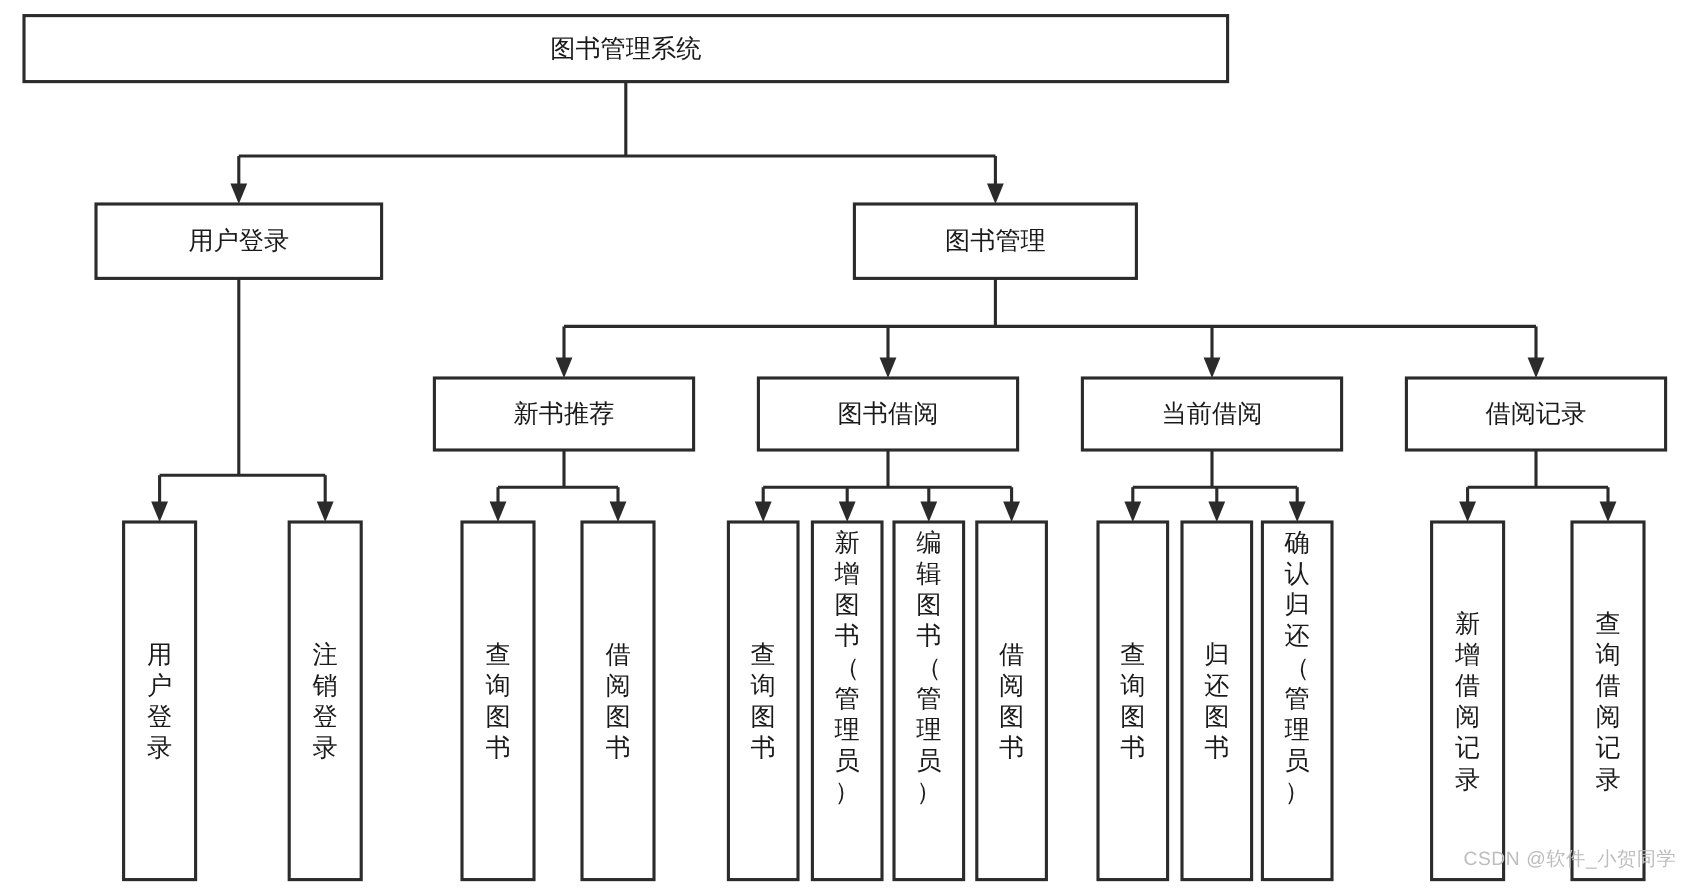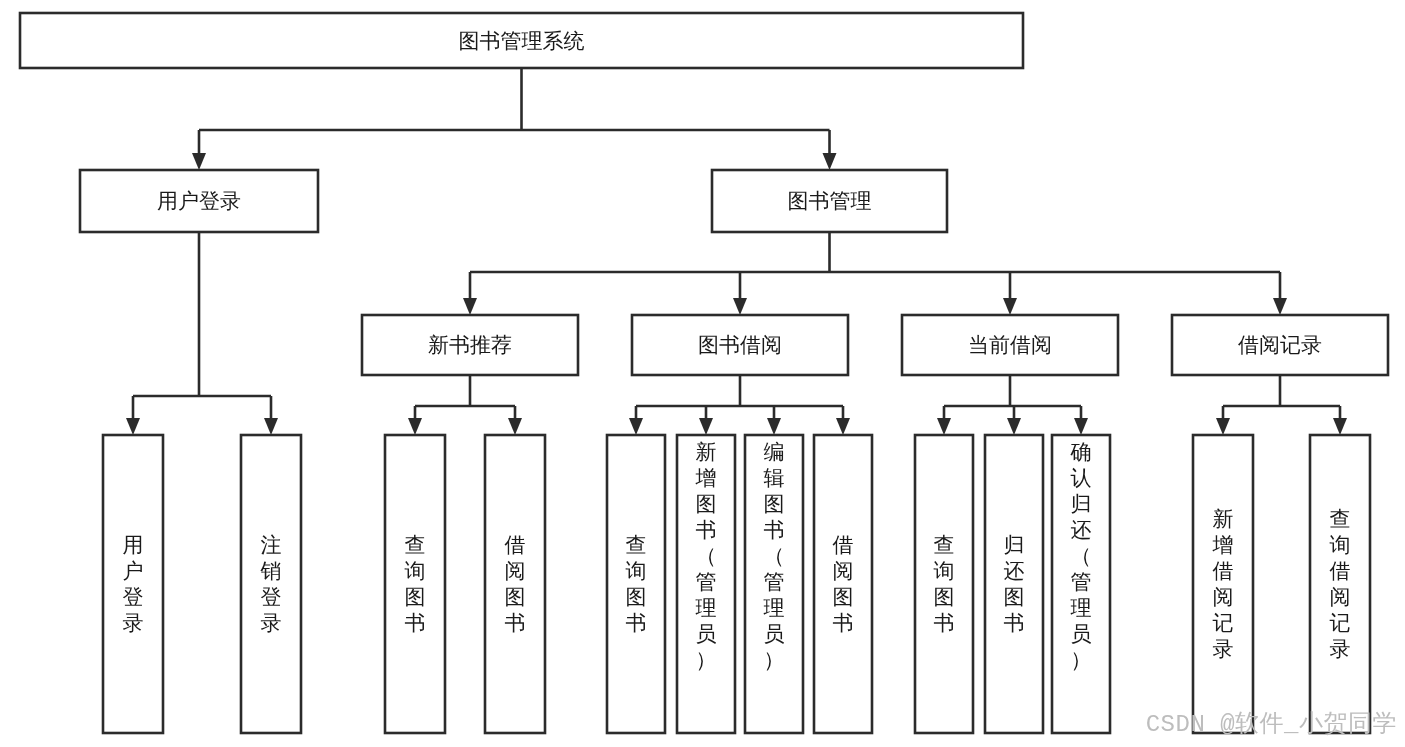--- a/index.html
+++ b/index.html
@@ -57,23 +57,23 @@
   }
   .node-label-vertical {
     font-family: "DejaVu Sans", "Liberation Sans", sans-serif;
     font-size: 21px;
     fill: #1a1a1a;
     text-anchor: middle;
   }
   .watermark-text {
     position: absolute;
     right: 8px;
-    bottom: 8px;
-    font-family: Liberation Mono, monospace;
-    font-size: 24px;
+    bottom: 20px;
+    font-family: Liberation Sans, sans-serif;
+    font-size: 16px;
     color: #bdbdbd;
     white-space: nowrap;
     letter-spacing: 0.5px;
     user-select: none;
   }
 </style>
 </head>
 <body>
 
 <div id="diagram-root">

